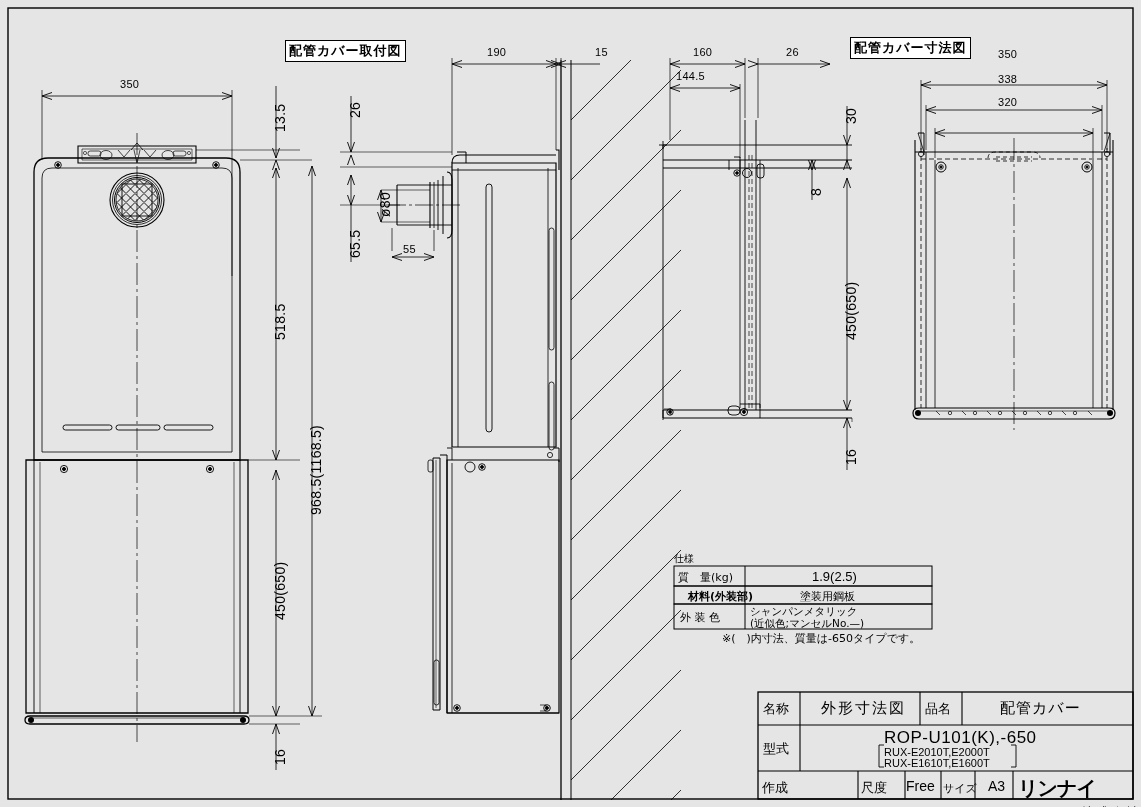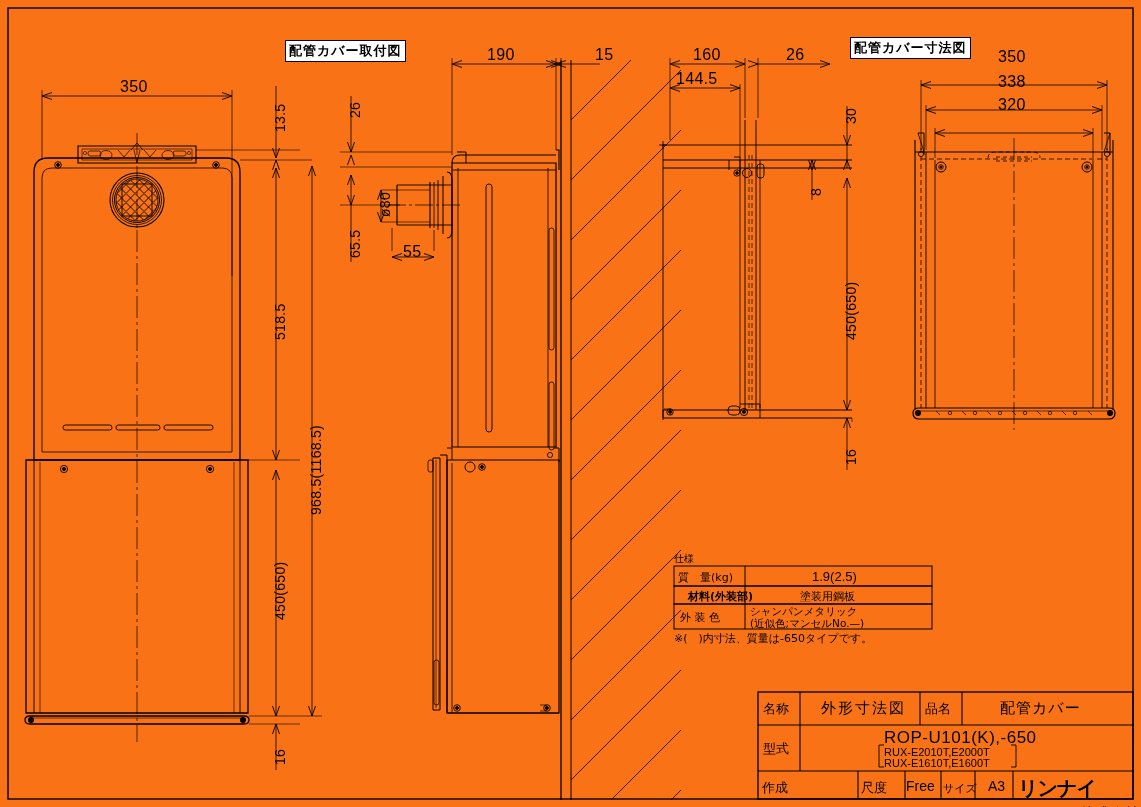--- a/index.html
+++ b/index.html
@@ -1,24 +1,24 @@
 <!DOCTYPE html>
 <html><head>
 <meta charset="utf-8">
 <style>
   html,body{margin:0;padding:0;background:#fff;}
   body{font-family:"Liberation Sans","DejaVu Sans",sans-serif;}
-  #sheet{position:relative;width:1141px;height:807px;background:#f97316;overflow:hidden;}
+  #sheet{position:relative;width:1141px;height:807px;background:#e5e5e5;overflow:hidden;}
   #sheet svg{position:absolute;left:0;top:0;}
   .lbl{position:absolute;white-space:nowrap;color:#000;font-family:"Liberation Sans","DejaVu Sans",sans-serif;}
-  .dim{font-size:16px;letter-spacing:.3px;}
+  .dim{font-size:11px;letter-spacing:.3px;}
   .dimv{font-size:14px;letter-spacing:.3px;transform-origin:left top;transform:rotate(-90deg);}
   .viewtitle{font-size:13px;border:1px solid #000;padding:1px 3px;background:#fff;font-weight:600;letter-spacing:1px;}
   .jp{font-family:"DejaVu Sans","Liberation Sans",sans-serif;}
-  .specnote{font-size:11px;}
+  .specnote{font-size:11px;margin-left:48px;}
 </style>
 </head>
 <body>
 
 <div id="sheet">
 
 <svg width="1141" height="807">
   <defs>
     <pattern id="mesh" width="9" height="9" patternUnits="userSpaceOnUse">
       <path d="M0,4.5 L4.5,0 L9,4.5 L4.5,9 Z" fill="none" stroke="#000" stroke-width="0.9"></path>

